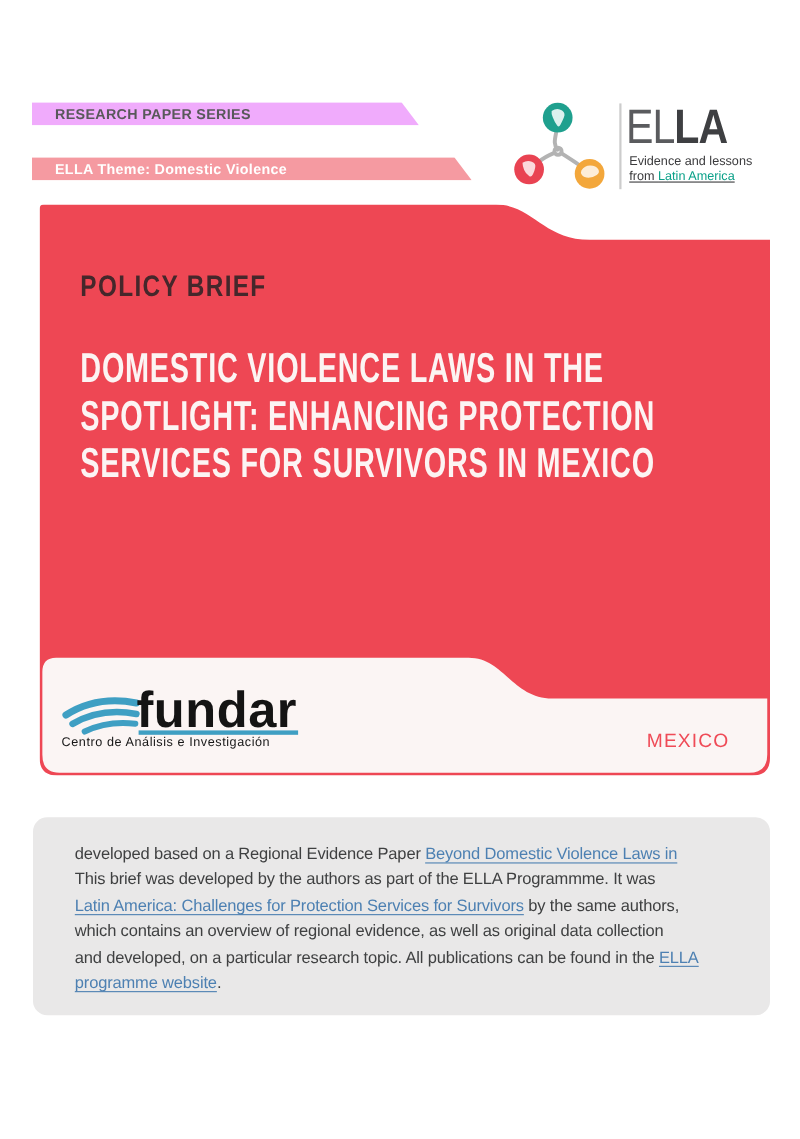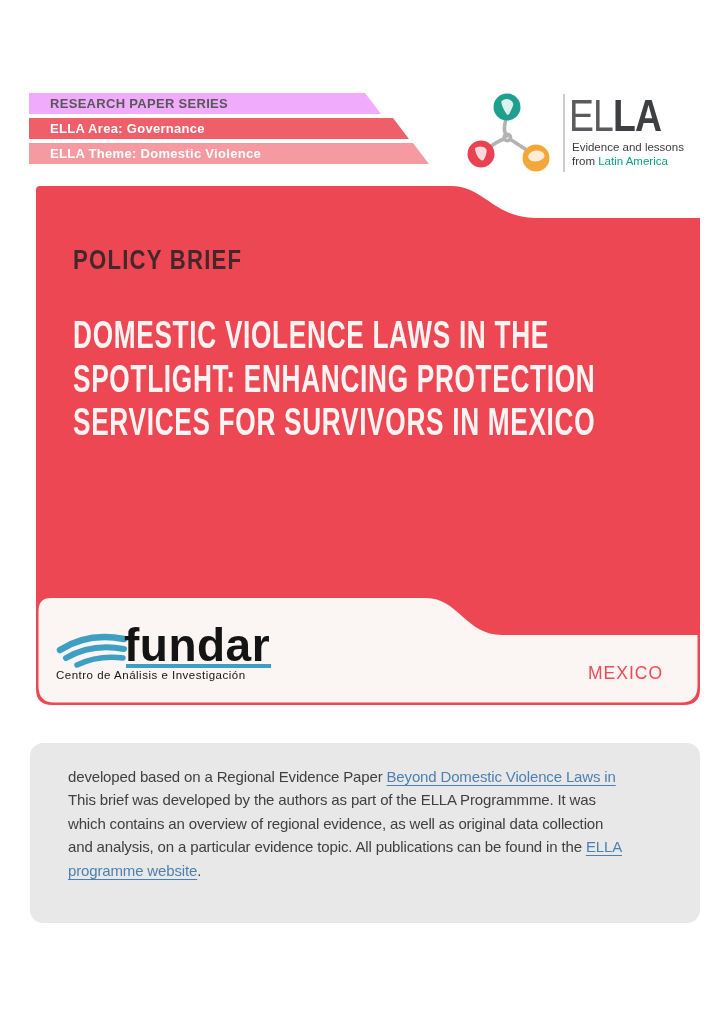--- a/index.html
+++ b/index.html
@@ -19,21 +19,21 @@
   .banner-theme  { top:143px; width:400px; background:#f59aa1; color:#ffffff; }
 
   
   .ella-globes { position:absolute; left:460px; top:80px; width:120px; height:100px; }
   .ella-divider { position:absolute; left:563px; top:94px; width:2px; height:78px; background:#cccccc; }
   .ella-wordmark { position:absolute; left:569px; top:94px; font-size:44px; line-height:44px;
                    letter-spacing:-1px; transform:scaleX(.85); transform-origin:left top; white-space:nowrap; }
   .ella-wordmark .wm-light { font-weight:normal; color:#5a5b5e; }
   .ella-wordmark .wm-bold  { font-weight:bold;   color:#3e3f42; }
   .ella-tag1 { position:absolute; left:572px; top:141px; font-size:11.5px; color:#3b3b3d; white-space:nowrap; }
-  .ella-tag2 { position:absolute; left:572px; top:155px; font-size:11.5px; color:#3b3b3d; white-space:nowrap; }
+  .ella-tag2 { position:absolute; left:572px; top:155px; font-size:11.5px; color:#3b3b3d; white-space:nowrap;text-decoration:underline; }
   .ella-tag2 .tag-highlight { color:#0ba189; }
 
   
   .card-shape { position:absolute; left:36px; top:186px; width:664px; height:519px; }
   .kicker { position:absolute; left:73px; top:245px; font-size:27px; font-weight:bold;
             letter-spacing:1.5px; color:#45272b; transform:scaleX(.82); transform-origin:left top;
             white-space:nowrap; }
   .card-title { position:absolute; left:73px; top:314px; font-size:38px; font-weight:bold;
                 line-height:43.5px; letter-spacing:1px; color:#fcf4f3;
                 transform:scaleX(.69); transform-origin:left top; white-space:nowrap; }
@@ -57,23 +57,20 @@
   .note-link { color:#4d80b2; text-decoration:underline; text-underline-offset:3px;
                text-decoration-thickness:1px; cursor:pointer; }
 </style>
 </head>
 <body>
 
 <div class="page">
 
   <div class="banner banner-series">
     <span>RESEARCH PAPER SERIES</span>
-  </div>
-  <div class="banner banner-area">
-    <span>ELLA Area: Governance</span>
   </div>
   <div class="banner banner-theme">
     <span>ELLA Theme: Domestic Violence</span>
   </div>
 
   <svg class="ella-globes" viewBox="0 0 120 100">
 
     <g stroke="#b3b3b3" stroke-width="3.6" fill="none" stroke-linecap="round">
       <path d="M45.5 41 C 44 48, 43.5 52, 47 56"></path>
       <path d="M44 59 C 38 61.5, 33.5 64, 30 67"></path>
@@ -122,19 +119,20 @@
   <div class="fundar-name">fundar</div>
   <div class="fundar-underline"></div>
   <div class="fundar-subtitle">Centro de Análisis e Investigación</div>
 
   <div class="country-label">MEXICO</div>
 
   <div class="note-box">
     <div class="note-text">
         <div class="note-line"><span>developed based on a Regional Evidence Paper </span><span class="note-link">Beyond Domestic Violence Laws in</span></div>
         <div class="note-line"><span>This brief was developed by the authors as part of the ELLA Programmme. It was</span></div>
+        <div class="note-line"><span class="note-link">Latin America: Challenges for Protection Services for Survivors</span><span> by the same authors,</span></div>
         <div class="note-line"><span>which contains an overview of regional evidence, as well as original data collection</span></div>
-        <div class="note-line"><span>and analysis, on a particular evidence topic. All publications can be found in the </span><span class="note-link">ELLA</span></div>
+        <div class="note-line"><span>and developed, on a particular research topic. All publications can be found in the </span><span class="note-link">ELLA</span></div>
         <div class="note-line"><span class="note-link">programme website</span><span>.</span></div>
       </div>
   </div>
 
 </div>
 
 </body></html>

